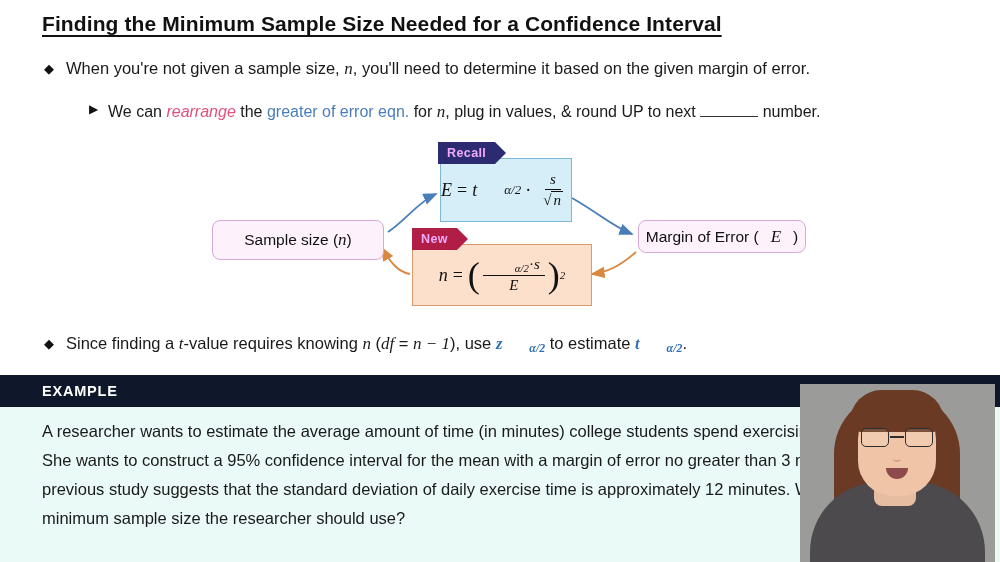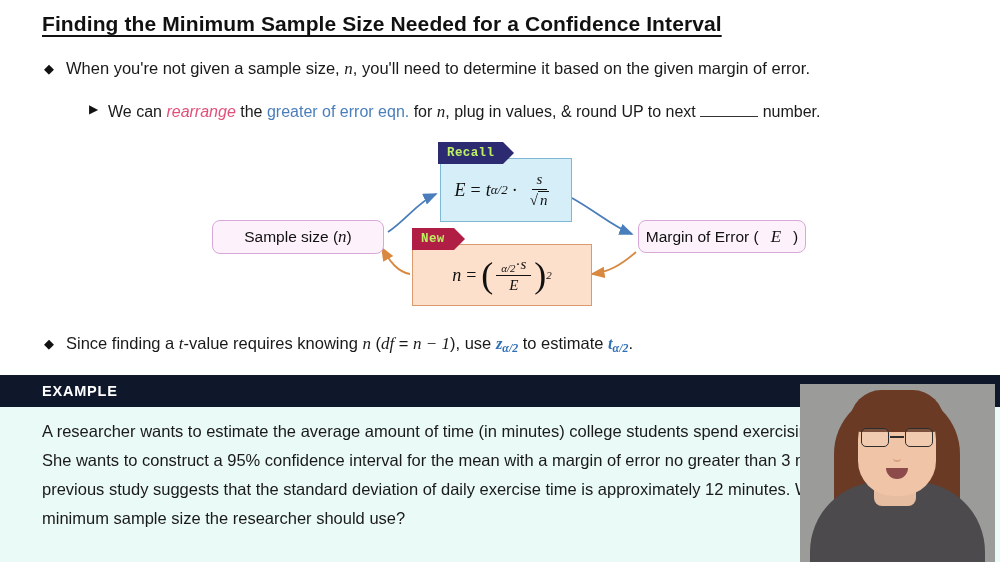--- a/index.html
+++ b/index.html
@@ -72,21 +72,21 @@
   .blue { color: #4a7ebb; }
   .blue-b { color: #2f6fb5; font-weight: bold; font-style: italic; font-family: "Liberation Serif", serif; }
   .blank-line {
     display: inline-block;
     border-bottom: 1.4px solid #333;
     width: 58px;
     height: 13px;
     vertical-align: baseline;
   }
   .math { font-family: "Liberation Serif", serif; font-style: italic; }
-  .sub { font-size: 0.72em; font-style: italic; vertical-align: -0.25em; }
+  .sub { font-size: 0.72em; font-style: italic; vertical-align: -0.25em; margin-left: 27px; }
 
   
   .diagram {
     position: absolute;
     left: 200px;
     top: 140px;
     width: 620px;
     height: 185px;
   }
   .svg-arrows {
@@ -103,21 +103,21 @@
     display: flex;
     align-items: center;
     justify-content: center;
     font-size: 15.5px;
     border-radius: 8px;
   }
   .node-sample {
     left: 12px;
     top: 80px;
     width: 172px;
-    height: 34px;
+    height: 40px;
     background: #fdf2fb;
     border: 1.6px solid #d8a8d8;
     color: #111;
   }
   .node-moe {
     left: 438px;
     top: 80px;
     width: 168px;
     height: 33px;
     background: #fdf2fb;
@@ -148,27 +148,26 @@
     border: 1.4px solid #d99a6c;
     display: flex;
     align-items: center;
     justify-content: center;
   }
 
   .tag {
     position: absolute;
     height: 22px;
     padding: 0 9px 0 9px;
-    color: #bef264;
+    color: #f0abfc;
     font-size: 12.5px;
     font-weight: bold;
     letter-spacing: 0.4px;
     display: flex;
     align-items: center;
-    font-family: Liberation Mono, monospace;
   }
   .tag::after {
     content: "";
     position: absolute;
     right: -11px;
     top: 0;
     border-top: 11px solid transparent;
     border-bottom: 11px solid transparent;
   }
   .tag-recall {

